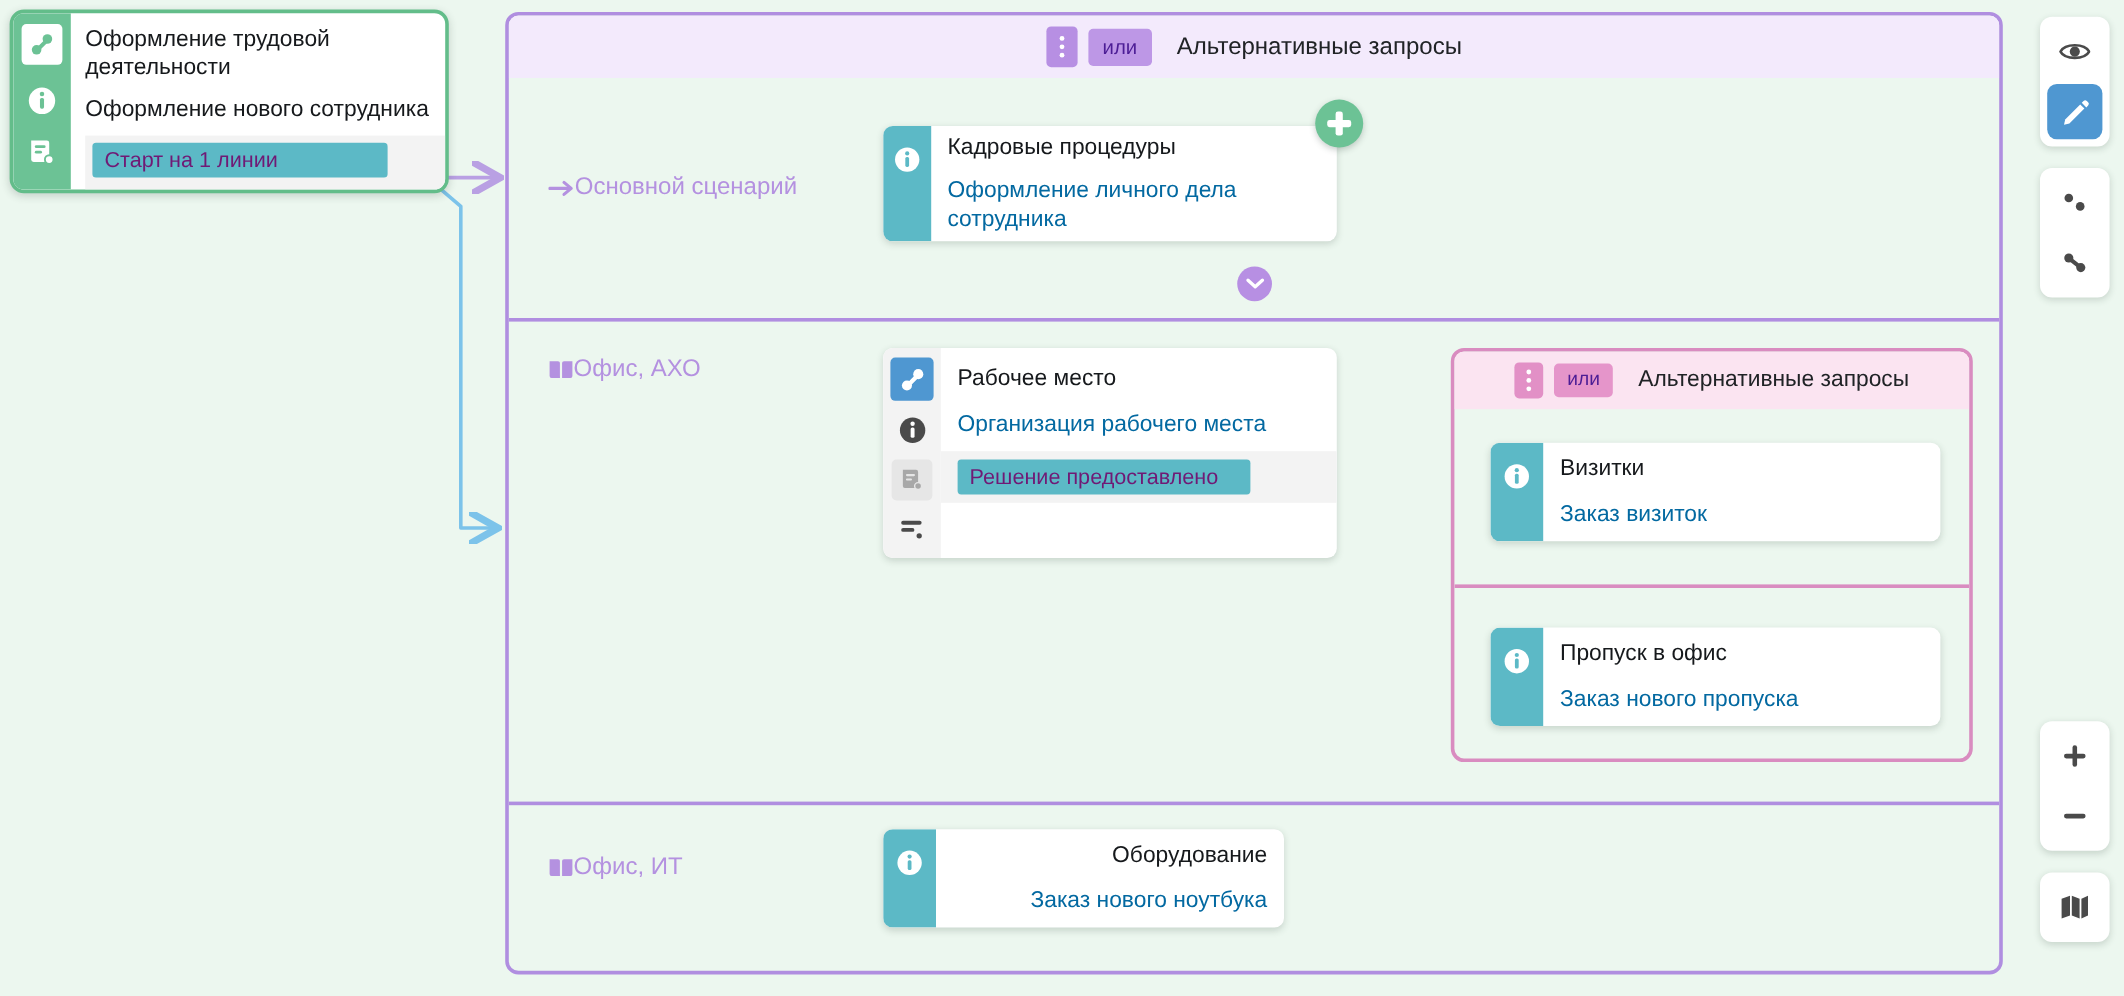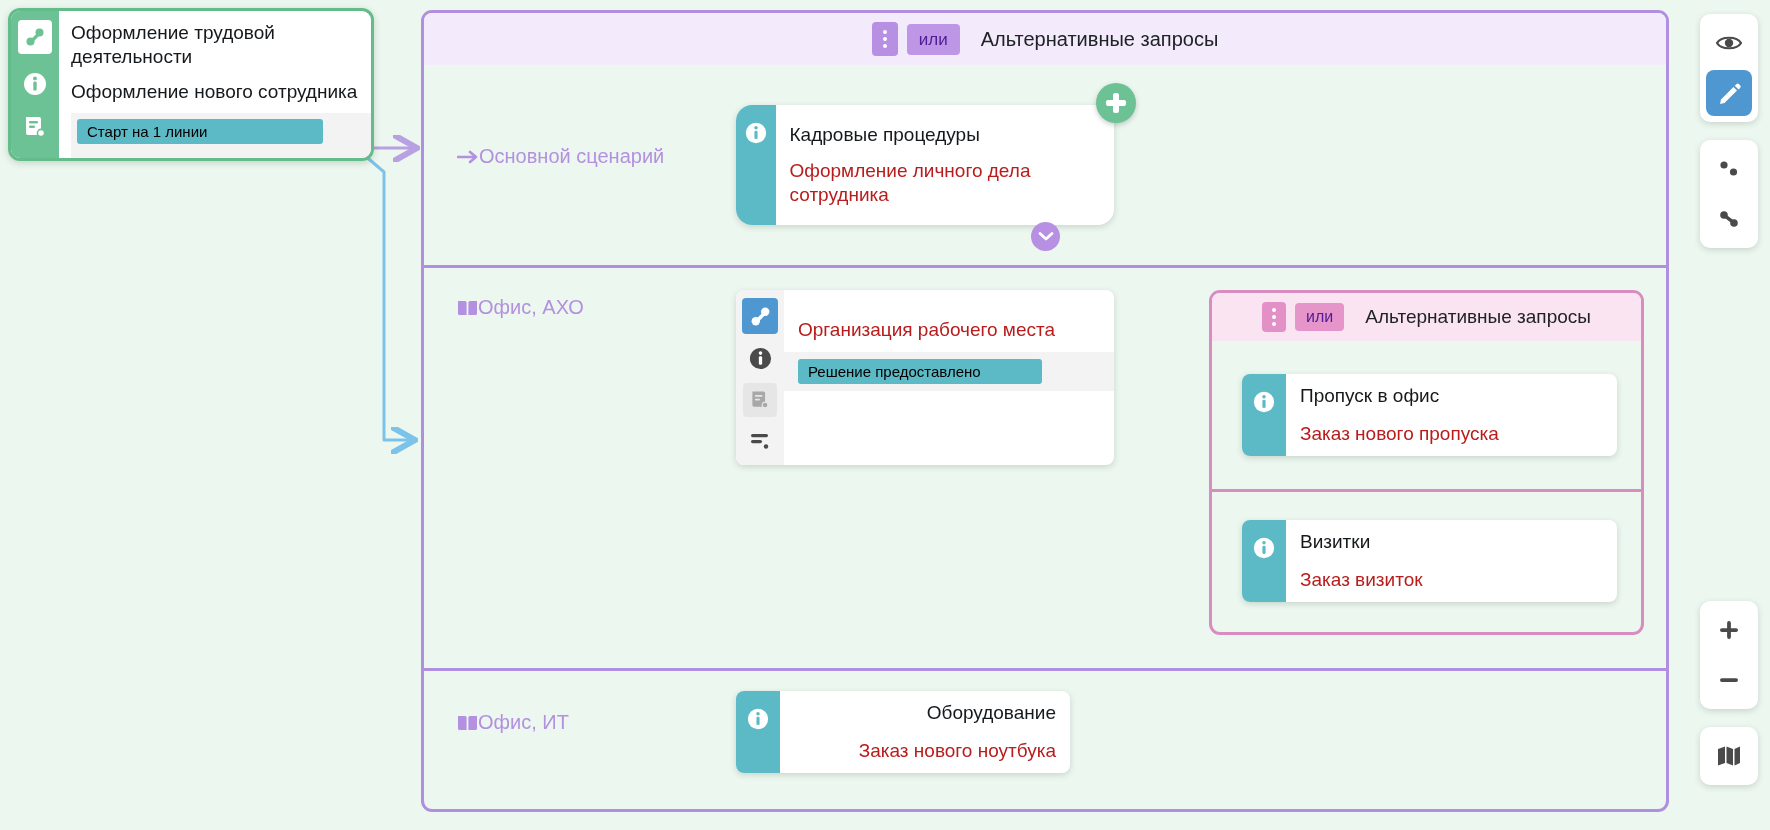--- a/index.html
+++ b/index.html
@@ -17,42 +17,42 @@
     position:absolute;
     background:#ffffff;
     border-radius:8px;
     box-shadow:0 2px 6px rgba(40,60,50,.18);
     display:flex;
     overflow:hidden;
     box-sizing:border-box;
   }
   .node-body{flex:1 1 auto;display:flex;flex-direction:column;justify-content:center;}
   .node-title{font-size:19px;color:#16191c;line-height:1.25;}
-  .node-sub{font-size:19px;color:#b91c1c;line-height:1.25;}
+  .node-sub{font-size:19px;color:#0369a1;line-height:1.25;}
 
   
   .start-node{
     position:absolute;left:8px;top:8px;width:366px;height:153px;
     background:#ffffff;
     border:3px solid #63bd8a;
     border-radius:12px;
     box-shadow:0 2px 7px rgba(40,60,50,.20);
     box-sizing:border-box;
     display:flex;overflow:hidden;
   }
   .start-rail{
     flex:0 0 48px;background:#6cc295;
     display:flex;flex-direction:column;align-items:center;padding-top:9px;gap:17px;
   }
   .start-main{flex:1;padding:10px 0 0 12px;display:flex;flex-direction:column;}
   .start-main .t1{font-size:19px;color:#16191c;line-height:1.28;}
   .start-main .t2{font-size:19px;color:#16191c;line-height:1.28;margin-top:10px;}
   .start-statusrow{margin-top:9px;background:#f3f3f3;flex:1;display:flex;align-items:flex-start;padding-top:6px;}
   .pill{
-    background:#5cb9c6;color:#000000;font-size:15px;
+    background:#5cb9c6;color:#701a75;font-size:18px;
     padding:4px 10px;border-radius:3px;display:inline-block;white-space:nowrap;
   }
   .start-statusrow .pill{margin-left:6px;width:246px;box-sizing:border-box;}
 
   
   .group-purple{
     position:absolute;left:421px;top:10px;width:1248px;height:802px;
     border:3px solid #b08ee0;border-radius:11px;
     background:#ecf7ef;box-sizing:border-box;overflow:hidden;
   }
@@ -207,21 +207,21 @@
       <div class="lane-label" style="top:80px;">
         <span>
           <svg width="22" height="18" viewBox="0 0 22 18">
             <path d="M1,9 H17" stroke="#b491e0" stroke-width="2.6" stroke-linecap="round" fill="none"></path>
             <path d="M13,4 L19,9 L13,14" stroke="#b491e0" stroke-width="2.6" fill="none" stroke-linecap="round" stroke-linejoin="round"></path>
           </svg>
         </span>
         <span>Основной сценарий</span>
       </div>
 
-      <div class="node" style="left:312px;top:40px;width:378px;height:120px;border-radius:16px;">
+      <div class="node" style="left:312px;top:40px;width:378px;height:96px;">
         <div class="rail-teal">
           <span>
             <svg width="24" height="24" viewBox="0 0 26 26">
               <circle cx="13" cy="13" r="11" fill="#fff"></circle>
               <circle cx="13" cy="7.4" r="1.9" fill="#5cb9c6"></circle>
               <rect x="11.3" y="10.6" width="3.4" height="9" rx="1.4" fill="#5cb9c6"></rect>
             </svg>
           </span>
         </div>
         <div class="node-body" style="padding:0 14px;gap:12px;">
@@ -270,73 +270,74 @@
           </span>
           <span>
             <svg width="24" height="22" viewBox="0 0 24 22">
               <rect x="3" y="5" width="17" height="3.2" rx="1.6" fill="#4a4a4a"></rect>
               <rect x="3" y="11" width="11" height="3.2" rx="1.6" fill="#4a4a4a"></rect>
               <circle cx="18" cy="17.5" r="2.2" fill="#4a4a4a"></circle>
             </svg>
           </span>
         </div>
         <div class="node-body" style="padding:14px 0 0 0;justify-content:flex-start;">
+          <div class="node-title" style="padding:0 14px;">Рабочее место</div>
           <div class="node-sub" style="padding:14px 14px 0 14px;">Организация рабочего места</div>
           <div style="margin-top:10px;background:#f3f3f3;padding:7px 0 7px 14px;">
             <span class="pill" style="width:244px;box-sizing:border-box;">Решение предоставлено</span>
           </div>
         </div>
       </div>
 
       <div class="group-pink" style="left:785px;top:22px;width:435px;height:345px;">
         <div class="pink-hdr">
           <span class="dots-btn" style="width:24px;height:30px;">
               <i></i>
               <i></i>
               <i></i>
             </span>
           <span class="or-btn" style="font-size:16px;padding:6px 11px;">или</span>
           <span class="group-title" style="font-size:19px;">Альтернативные запросы</span>
+        </div>
+
+        <div class="pink-row" style="height:146px;">
+          <div class="node" style="left:30px;top:28px;width:375px;height:82px;">
+            <div class="rail-teal">
+              <span>
+                <svg width="24" height="24" viewBox="0 0 26 26">
+                  <circle cx="13" cy="13" r="11" fill="#fff"></circle>
+                  <circle cx="13" cy="7.4" r="1.9" fill="#5cb9c6"></circle>
+                  <rect x="11.3" y="10.6" width="3.4" height="9" rx="1.4" fill="#5cb9c6"></rect>
+                </svg>
+              </span>
+            </div>
+            <div class="node-body" style="padding:0 14px;gap:14px;">
+              <div class="node-title">Визитки</div>
+              <div class="node-sub">Заказ визиток</div>
+            </div>
+          </div>
         </div>
 
         <div class="pink-row" style="height:148px;">
           <div class="node" style="left:30px;top:33px;width:375px;height:82px;">
             <div class="rail-teal">
               <span>
                 <svg width="24" height="24" viewBox="0 0 26 26">
                   <circle cx="13" cy="13" r="11" fill="#fff"></circle>
                   <circle cx="13" cy="7.4" r="1.9" fill="#5cb9c6"></circle>
                   <rect x="11.3" y="10.6" width="3.4" height="9" rx="1.4" fill="#5cb9c6"></rect>
                 </svg>
               </span>
             </div>
             <div class="node-body" style="padding:0 14px;gap:14px;">
               <div class="node-title">Пропуск в офис</div>
               <div class="node-sub">Заказ нового пропуска</div>
             </div>
           </div>
         </div>
-
-        <div class="pink-row" style="height:146px;">
-          <div class="node" style="left:30px;top:28px;width:375px;height:82px;">
-            <div class="rail-teal">
-              <span>
-                <svg width="24" height="24" viewBox="0 0 26 26">
-                  <circle cx="13" cy="13" r="11" fill="#fff"></circle>
-                  <circle cx="13" cy="7.4" r="1.9" fill="#5cb9c6"></circle>
-                  <rect x="11.3" y="10.6" width="3.4" height="9" rx="1.4" fill="#5cb9c6"></rect>
-                </svg>
-              </span>
-            </div>
-            <div class="node-body" style="padding:0 14px;gap:14px;">
-              <div class="node-title">Визитки</div>
-              <div class="node-sub">Заказ визиток</div>
-            </div>
-          </div>
-        </div>
       </div>
     </div>
 
     <div class="lane" style="height:141px;text-align:right;">
       <div class="lane-label" style="top:40px;">
         <span>
           <svg width="21" height="18" viewBox="0 0 21 18">
             <path d="M1,2 h7 a1.6,1.6 0 0 1 1.6,1.6 V16 h-7 A1.6,1.6 0 0 1 1,14.4 Z" fill="#b491e0"></path>
             <path d="M20,2 h-7 a1.6,1.6 0 0 0 -1.6,1.6 V16 h7 A1.6,1.6 0 0 0 20,14.4 Z" fill="#b491e0"></path>
           </svg>

